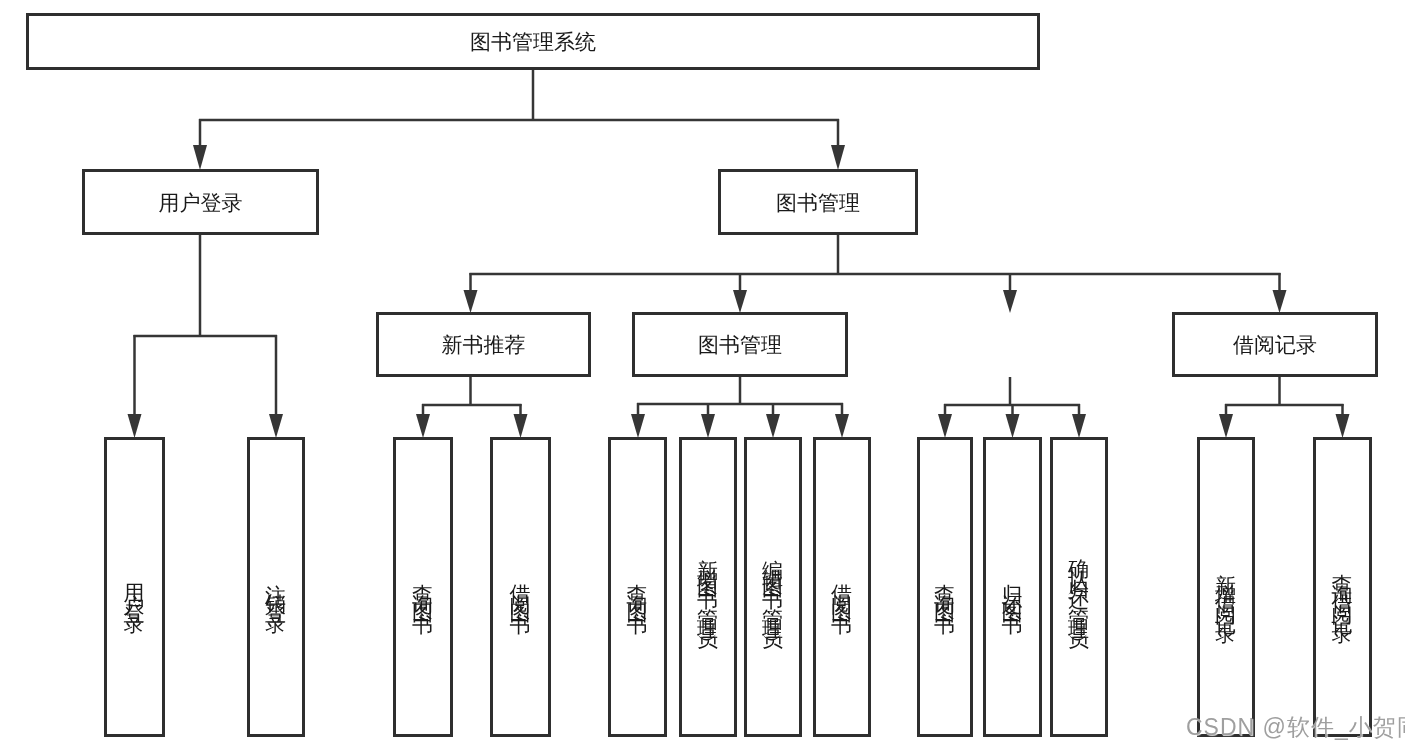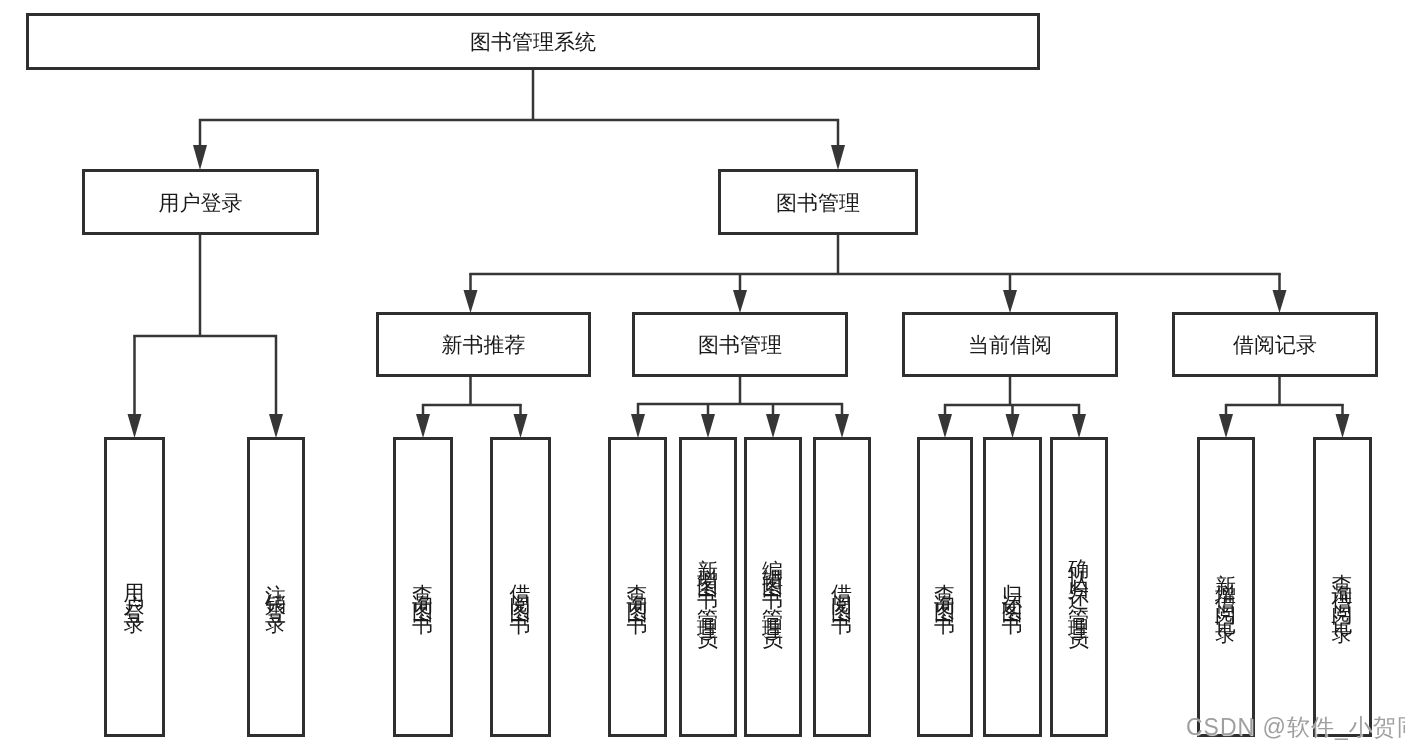--- a/index.html
+++ b/index.html
@@ -144,21 +144,20 @@
     </g>
   </svg>
 
   <div class="node b-root">图书管理系统</div>
 
   <div class="node b-login">用户登录</div>
   <div class="node b-mgmt">图书管理</div>
 
   <div class="node b-rec">新书推荐</div>
   <div class="node b-borrow">图书管理</div>
-  <div class="node b-cur">当前借阅</div>
   <div class="node b-hist">借阅记录</div>
 
   <div class="leaf l-ul1">用户登录</div>
   <div class="leaf l-ul2">注销登录</div>
 
   <div class="leaf l-nb1">查询图书</div>
   <div class="leaf l-nb2">借阅图书</div>
 
   <div class="leaf l-bb1">查询图书</div>
   <div class="leaf l-bb2">新增图书（管理员）</div>

